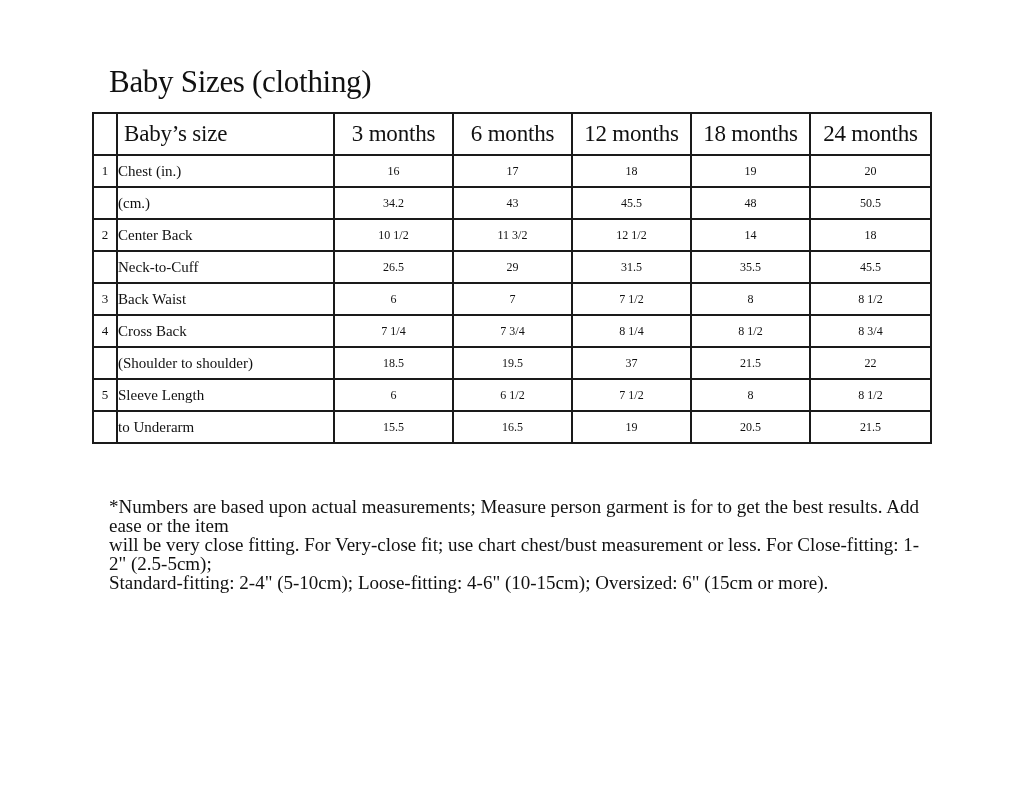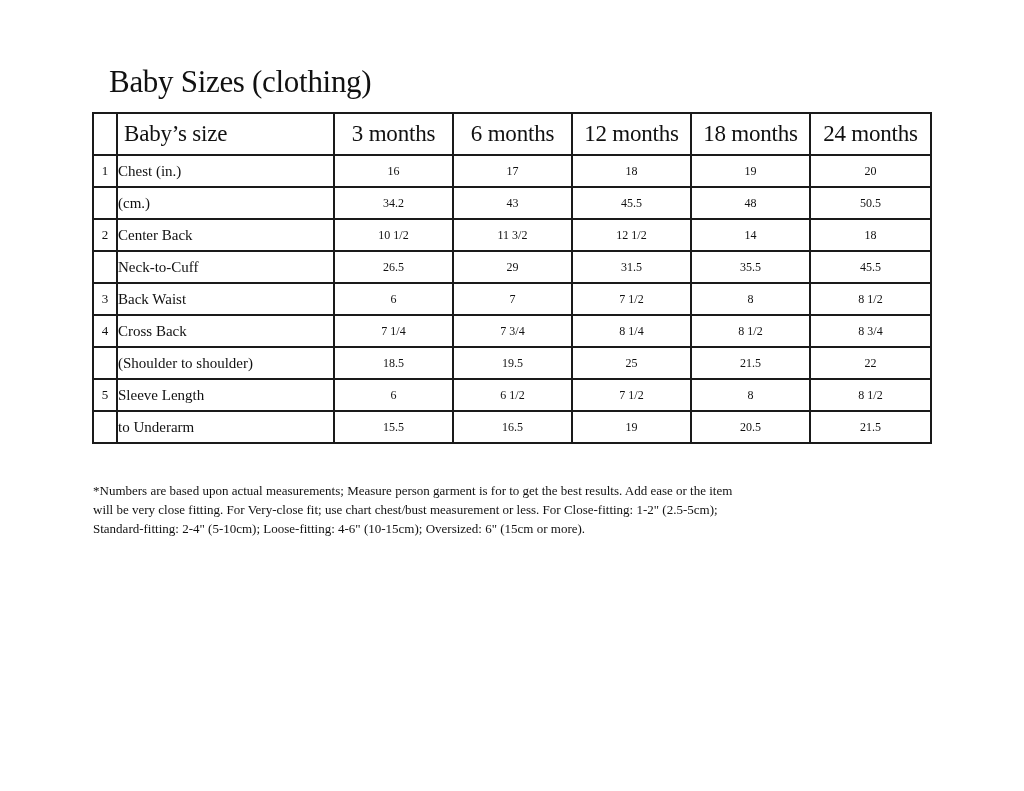--- a/index.html
+++ b/index.html
@@ -68,23 +68,23 @@
     }
     td.value-cell {
       font-size: 12px;
       text-align: center;
     }
     .footnote {
       position: absolute;
       left: 93px;
       top: 481px;
       width: 820px;
-      font-size: 13px;
+      font-size: 19px;
       line-height: 19px;
-      margin: 0;
+      margin: 16px;
     }
   </style>
 </head>
 <body>
 
 <h1 class="page-title">Baby Sizes (clothing)</h1>
 
 <table class="size-chart">
   <colgroup>
     <col class="col-num">
@@ -159,21 +159,21 @@
       <td class="value-cell">7 3/4</td>
       <td class="value-cell">8 1/4</td>
       <td class="value-cell">8 1/2</td>
       <td class="value-cell">8 3/4</td>
     </tr>
     <tr class="data-row">
       <td class="num-cell"></td>
       <td class="label-cell">(Shoulder to shoulder)</td>
       <td class="value-cell">18.5</td>
       <td class="value-cell">19.5</td>
-      <td class="value-cell">25</td>
+      <td class="value-cell">37</td>
       <td class="value-cell">21.5</td>
       <td class="value-cell">22</td>
     </tr>
     <tr class="data-row">
       <td class="num-cell">5</td>
       <td class="label-cell">Sleeve Length</td>
       <td class="value-cell">6</td>
       <td class="value-cell">6 1/2</td>
       <td class="value-cell">7 1/2</td>
       <td class="value-cell">8</td>

